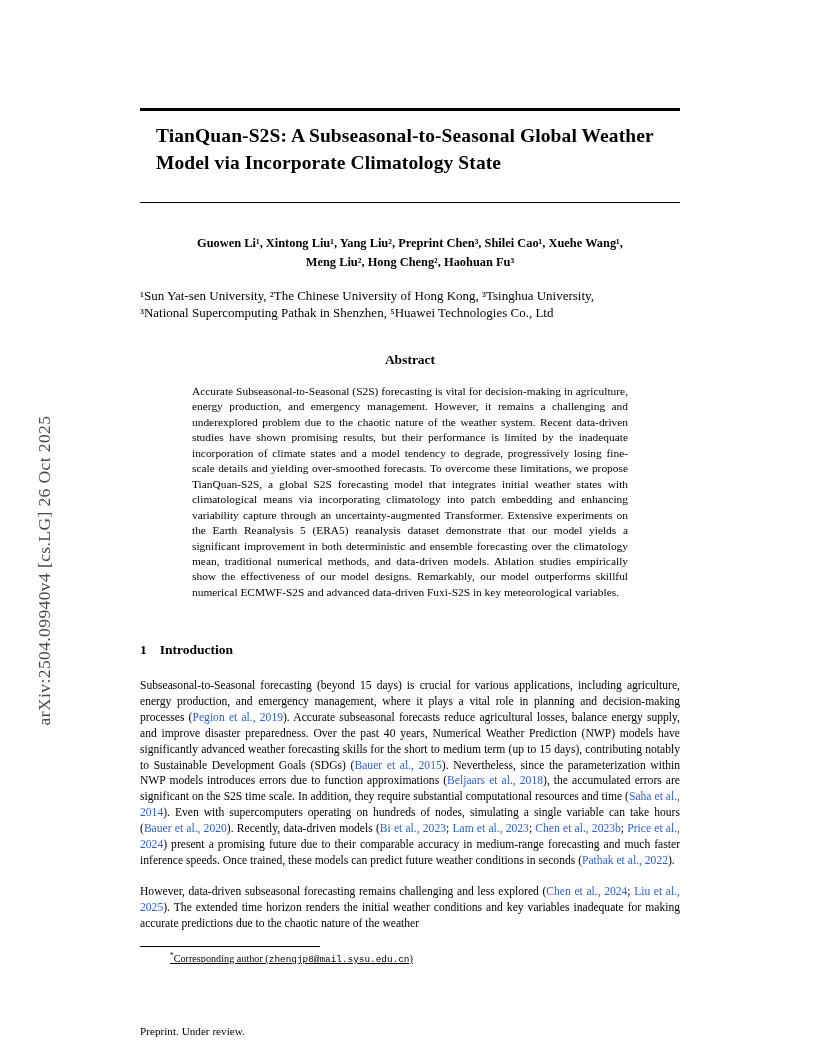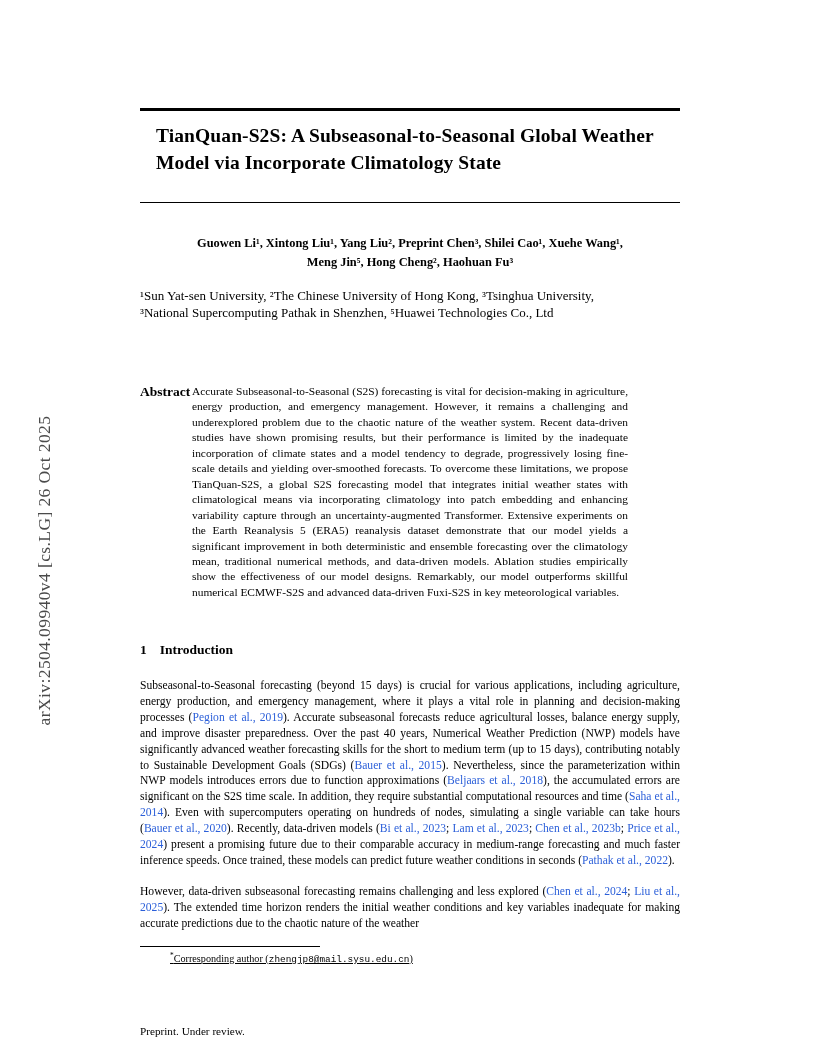--- a/index.html
+++ b/index.html
@@ -93,24 +93,23 @@
     line-height: 17px;
     font-weight: normal;
   }
   sup { font-size: 0.72em; vertical-align: super; line-height: 0; }
 
   .abstract-head {
     position: absolute;
     left: 0;
     top: 352px;
     width: 540px;
-    text-align: left;
+    text-align: center;
     font-size: 13.5px;
     font-weight: bold;
-    margin-top: 32px;
   }
   .abstract-body {
     position: absolute;
     left: 52px;
     top: 384px;
     width: 436px;
     font-size: 11.4px;
     line-height: 15.45px;
     text-align: justify;
   }
@@ -177,21 +176,21 @@
   <div class="content">
 
     <div class="rule-top"></div>
 
     <div class="title">TianQuan-S2S: A Subseasonal-to-Seasonal Global Weather Model via Incorporate Climatology State</div>
 
     <div class="rule-under-title"></div>
 
     <div class="authors">
       <div><span>Guowen Li¹, Xintong Liu¹, Yang Liu², Preprint Chen³, Shilei Cao¹, Xuehe Wang¹,</span></div>
-      <div><span>Meng Jin⁵, Hong Cheng², Haohuan Fu³</span></div>
+      <div><span>Meng Liu², Hong Cheng², Haohuan Fu³</span></div>
     </div>
 
     <div class="affils">
       <div>¹Sun Yat-sen University, ²The Chinese University of Hong Kong, ³Tsinghua University,</div>
       <div>³National Supercomputing Pathak in Shenzhen, ⁵Huawei Technologies Co., Ltd</div>
     </div>
 
     <div class="abstract-head">Abstract</div>
     <div class="abstract-body">Accurate Subseasonal-to-Seasonal (S2S) forecasting is vital for decision-making in agriculture, energy production, and emergency management. However, it remains a challenging and underexplored problem due to the chaotic nature of the weather system. Recent data-driven studies have shown promising results, but their performance is limited by the inadequate incorporation of climate states and a model tendency to degrade, progressively losing fine-scale details and yielding over-smoothed forecasts. To overcome these limitations, we propose TianQuan-S2S, a global S2S forecasting model that integrates initial weather states with climatological means via incorporating climatology into patch embedding and enhancing variability capture through an uncertainty-augmented Transformer. Extensive experiments on the Earth Reanalysis 5 (ERA5) reanalysis dataset demonstrate that our model yields a significant improvement in both deterministic and ensemble forecasting over the climatology mean, traditional numerical methods, and data-driven models. Ablation studies empirically show the effectiveness of our model designs. Remarkably, our model outperforms skillful numerical ECMWF-S2S and advanced data-driven Fuxi-S2S in key meteorological variables.</div>
 

